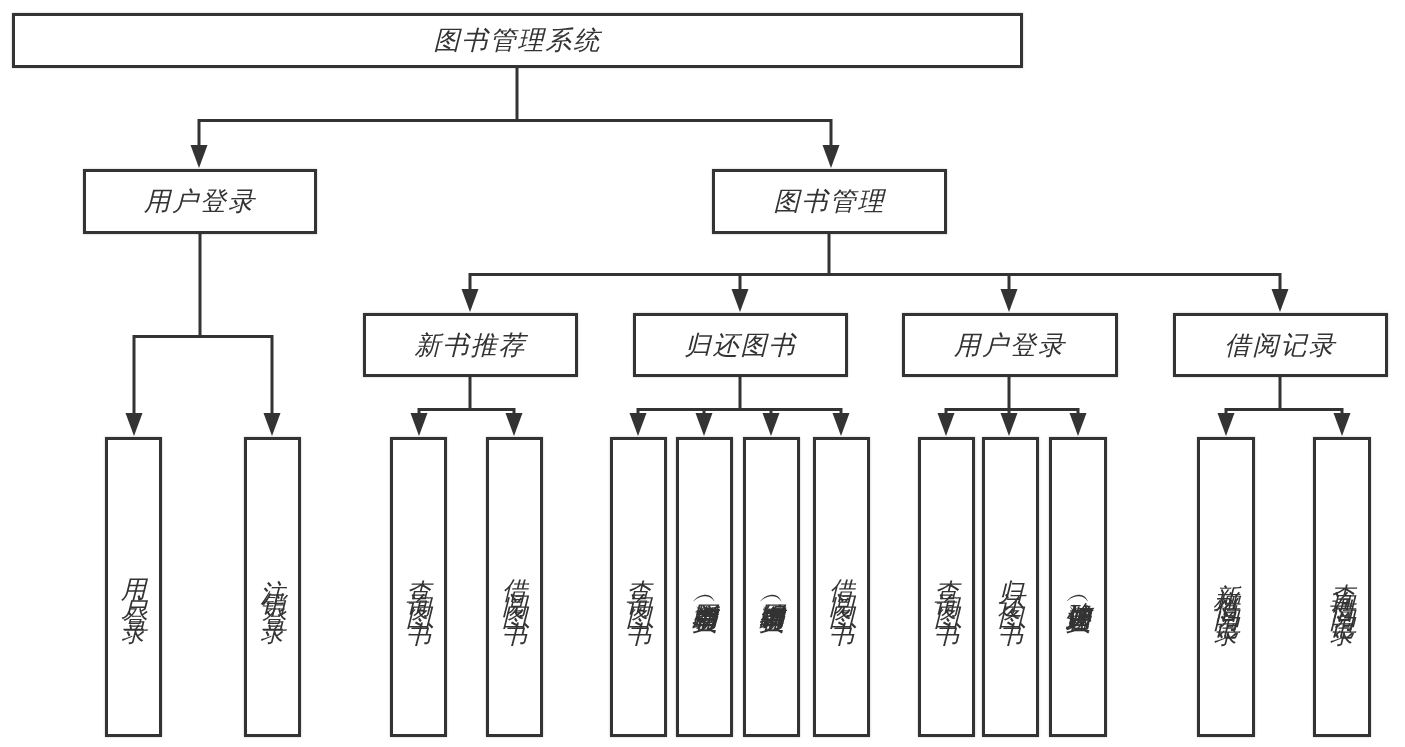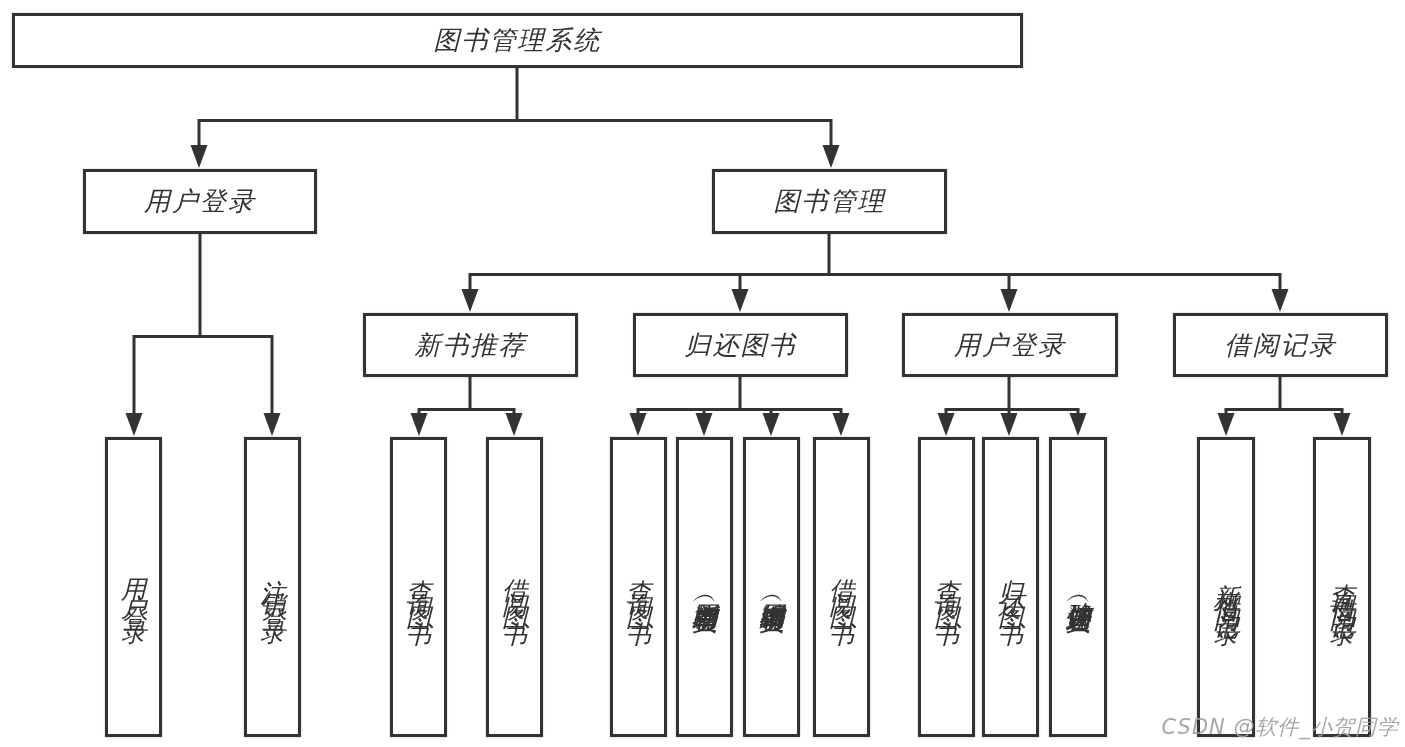--- a/index.html
+++ b/index.html
@@ -163,15 +163,14 @@
     <span class="vtext ls-sm">确认归还（管理员）</span>
   </div>
 
   <div class="leaf" style="left:1197px;width:58px">
     <span class="vtext ls-md">新增借阅记录</span>
   </div>
   <div class="leaf" style="left:1313px;width:58px">
     <span class="vtext ls-md">查询借阅记录</span>
   </div>
 
-  <div class="watermark">CSDN @软件_小贺同学</div>
 
 </div>
 
 </body></html>

